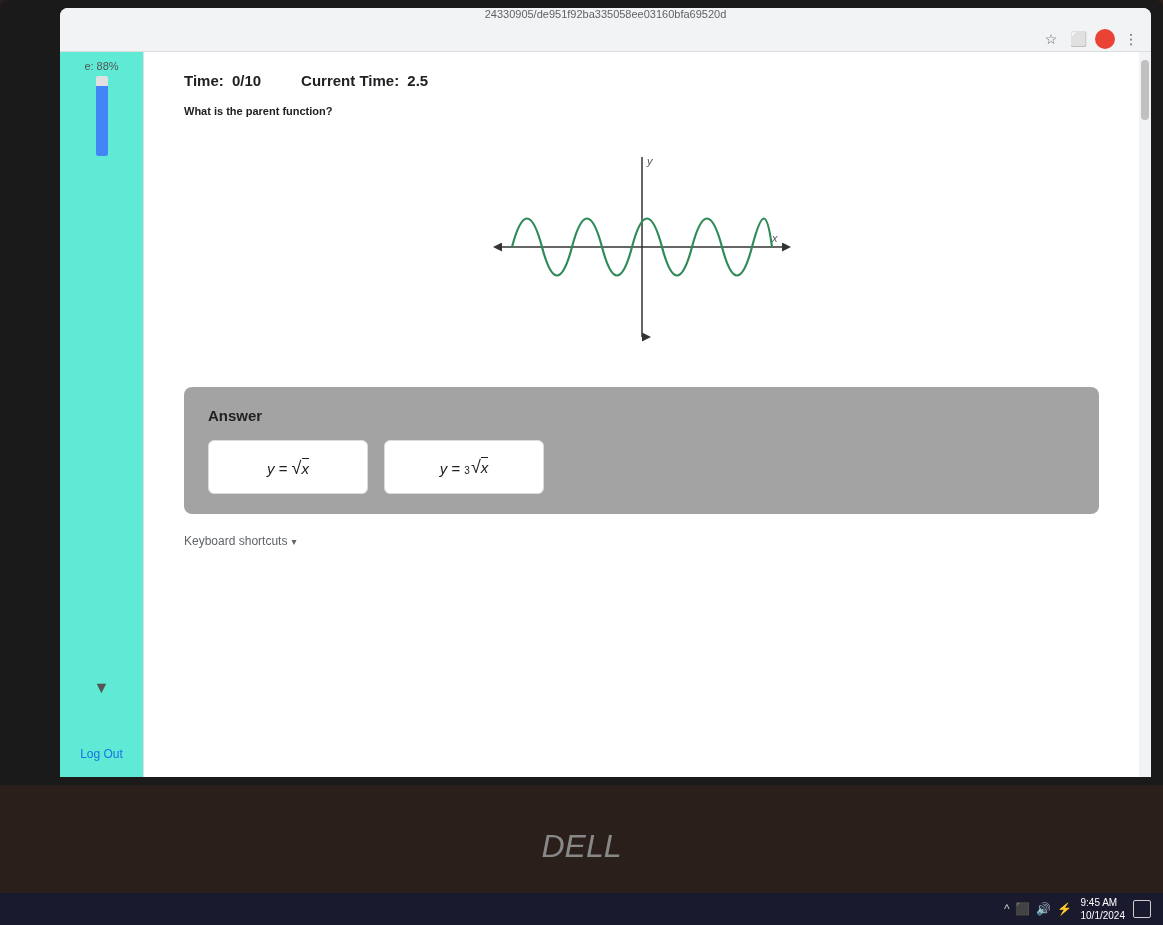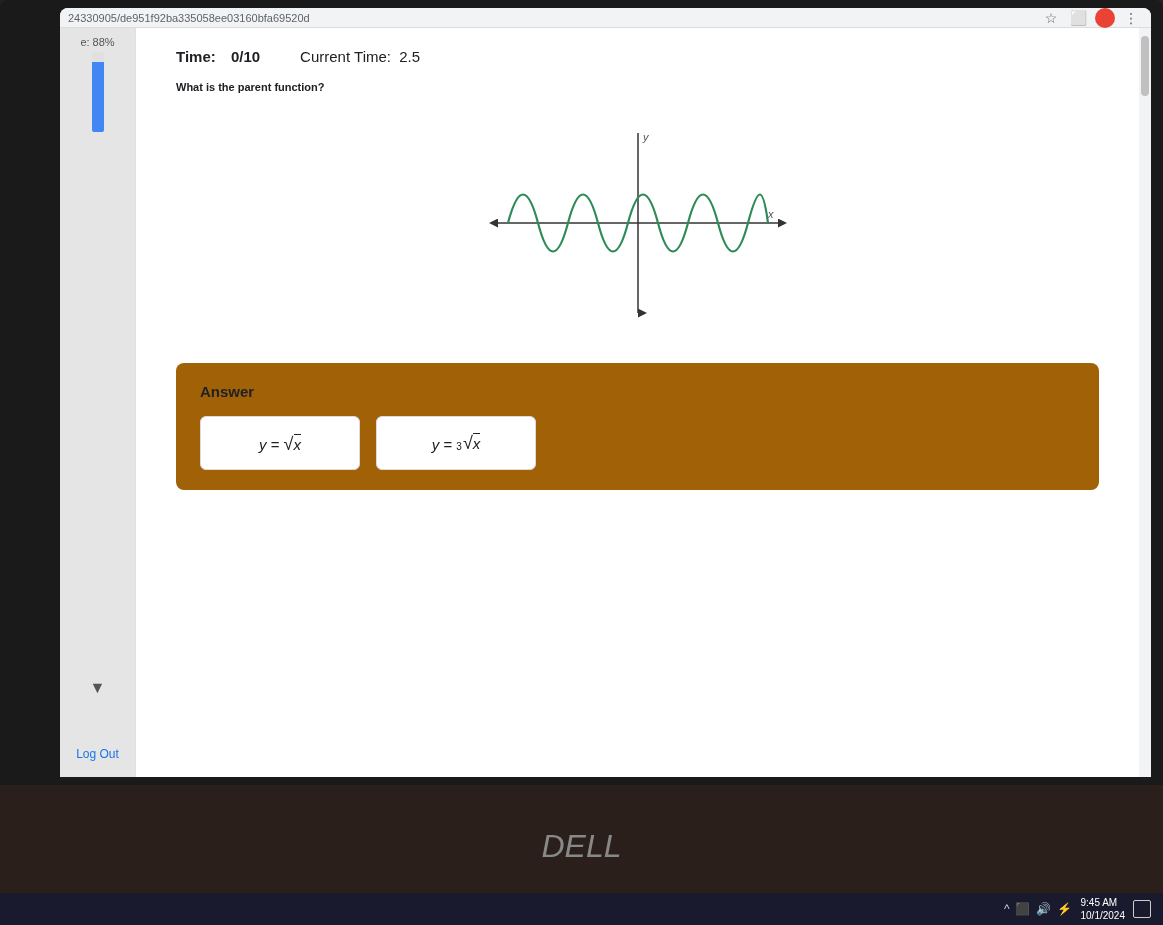--- a/index.html
+++ b/index.html
@@ -34,27 +34,28 @@
       background: #f1f3f4;
       border-radius: 8px 8px 0 0;
       overflow: hidden;
       display: flex;
       flex-direction: column;
     }
 
     
     .browser-topbar {
       background: #f1f3f4;
-      height: 20px;
+      height: 44px;
       display: flex;
       align-items: center;
       padding: 0 8px;
       gap: 6px;
       border-bottom: 1px solid #dadce0;
       flex-shrink: 0;
+      flex-direction: column;
     }
 
     .browser-topbar-icons {
       display: flex;
       align-items: center;
       gap: 4px;
       margin-left: auto;
     }
 
     .topbar-icon {
@@ -80,22 +81,22 @@
       flex: 1;
       background: white;
       overflow-y: auto;
       position: relative;
       display: flex;
       flex-direction: row;
     }
 
     
     .left-sidebar {
-      width: 76px;
-      background: #e5e5e5;
+      width: 84px;
+      background: #5eead4;
       border-right: 1px solid #e0e0e0;
       flex-shrink: 0;
       display: flex;
       flex-direction: column;
       align-items: center;
       padding-top: 8px;
       position: relative;
     }
 
     .sidebar-percentage {
@@ -153,21 +154,21 @@
     }
 
     .score-text {
       font-size: 15px;
       font-weight: bold;
       color: #202124;
     }
 
     .time-text {
       font-size: 15px;
-      font-weight: normal;
+      font-weight: bold;
       color: #202124;
     }
 
     .question-text {
       font-size: 11px;
       color: #202124;
       margin-bottom: 20px;
       font-weight: bold;
     }
 
@@ -180,21 +181,21 @@
       height: 220px;
     }
 
     .graph-svg {
       width: 300px;
       height: 200px;
     }
 
     
     .answer-section {
-      background: #a16207;
+      background: #a3a3a3;
       border-radius: 8px;
       padding: 20px 24px;
       margin-bottom: 20px;
     }
 
     .answer-label {
       font-size: 15px;
       font-weight: bold;
       color: #202124;
       margin-bottom: 16px;
@@ -325,21 +326,21 @@
       </div>
       <div class="sidebar-bottom-arrow">▼</div>
       <div class="log-out">Log Out</div>
     </div>
 
     <div class="quiz-content">
 
       <div class="score-row">
         <span class="score-text">
           <span>Time:</span>
-          <span style="margin-left:11px;">0/10</span>
+          <span style="margin-left:4px;">0/10</span>
         </span>
         <span class="time-text">
           <span>Current Time:</span>
           <span style="margin-left:4px;">2.5</span>
         </span>
       </div>
 
       <div class="question-text">What is the parent function?</div>
 
       <div class="graph-container">
@@ -402,20 +403,24 @@
                 <span style="border-top:1.5px solid #202124; padding-top:1px; font-style:italic;">x</span>
               </span>
             </span>
           </button>
 
 
 
         </div>
       </div>
 
+      <div class="keyboard-shortcuts">
+        <span>Keyboard shortcuts</span>
+        <span class="keyboard-shortcuts-arrow">▾</span>
+      </div>
 
     </div>
 
     <div class="right-scrollbar">
       <div class="scrollbar-thumb"></div>
     </div>
 
   </div>
 </div>
 

